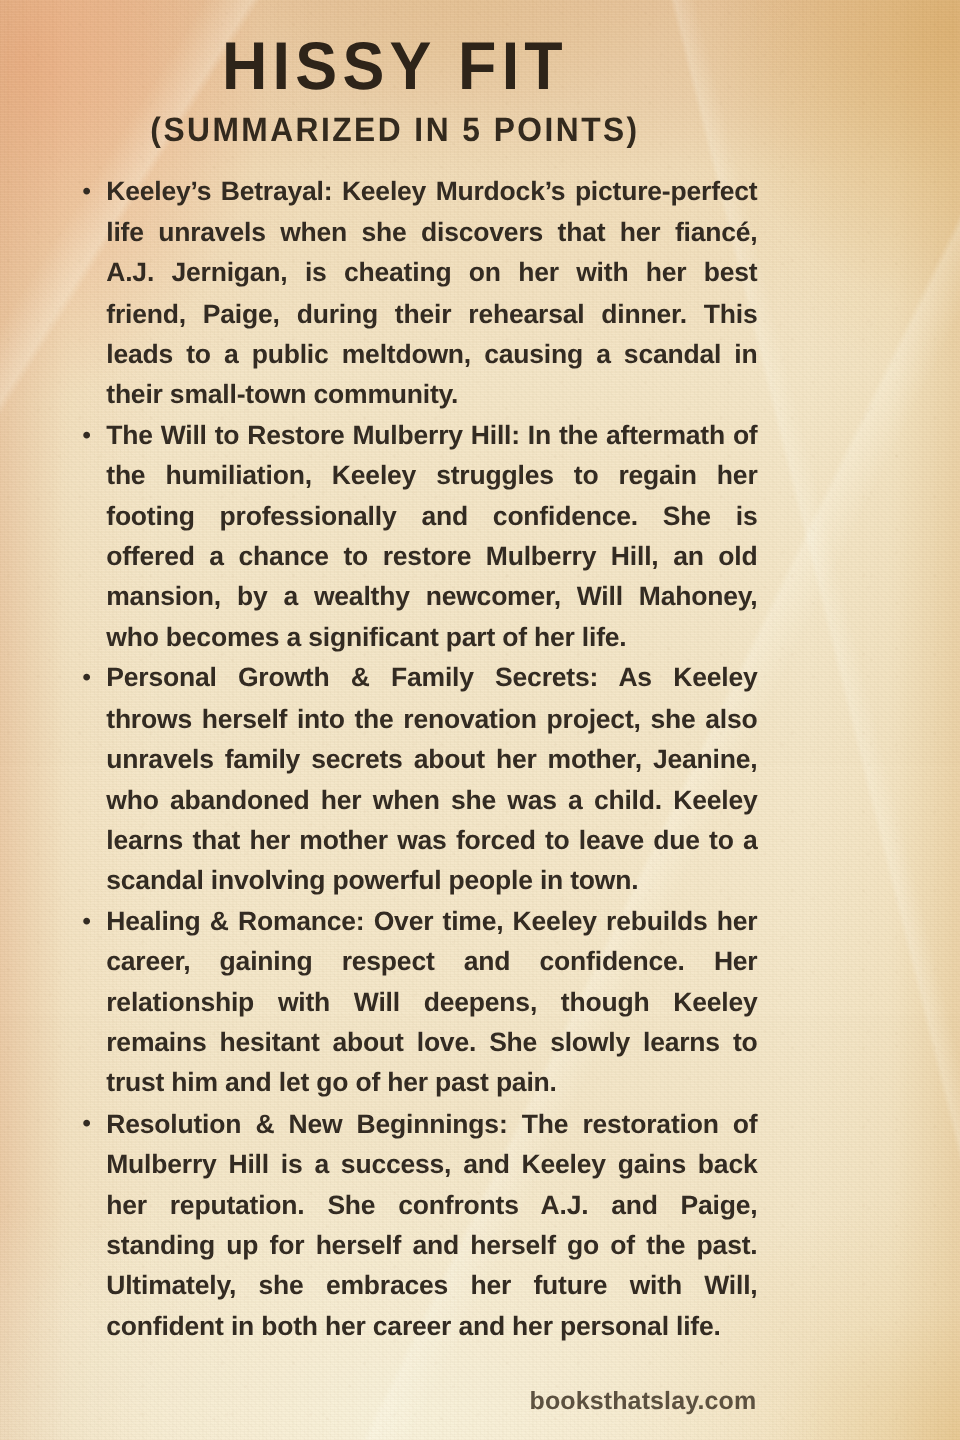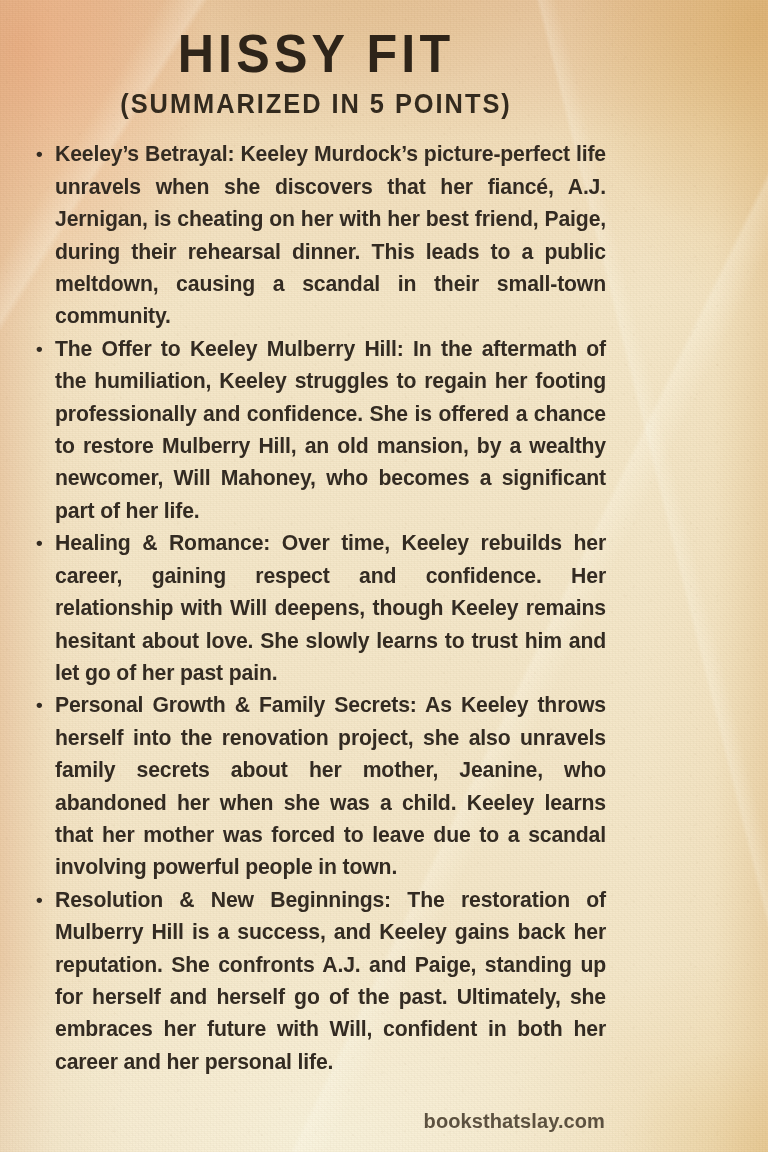--- a/index.html
+++ b/index.html
@@ -169,21 +169,21 @@
     line-height: 1.05;
     color: #332a1e;
     text-transform: uppercase;
     transform: scaleX(0.94);
     transform-origin: center;
   }
 
   .points {
     list-style: none;
     margin: 20px 0 0 0;
-    padding: 0 26px 0 36px;
+    padding: 0 26px 0 66px;
   }
   .point {
     position: relative;
     margin: 0 0 0 0;
     padding: 0 0 0 19px;
     font-size: 21.2px;
     font-weight: 700;
     line-height: 32.4px;
     color: #332b22;
     text-align: justify;
@@ -236,27 +236,27 @@
     <div class="header">
       <h1 class="title">HISSY FIT</h1>
       <div class="subtitle">(SUMMARIZED IN 5 POINTS)</div>
     </div>
 
     <ul class="points">
       <li class="point">
         <span class="lead">Keeley’s Betrayal:</span><span class="body"> Keeley Murdock’s picture-perfect life unravels when she discovers that her fiancé, A.J. Jernigan, is cheating on her with her best friend, Paige, during their rehearsal dinner. This leads to a public meltdown, causing a scandal in their small-town community.</span>
       </li>
       <li class="point">
-        <span class="lead">The Offer to Keeley Mulberry Hill:</span><span class="body"> In the aftermath of the humiliation, Keeley struggles to regain her footing professionally and confidence. She is offered a chance to restore Mulberry Hill, an old mansion, by a wealthy newcomer, Will Mahoney, who becomes a significant part of her life.</span>
+        <span class="lead">The Will to Restore Mulberry Hill:</span><span class="body"> In the aftermath of the humiliation, Keeley struggles to regain her footing professionally and confidence. She is offered a chance to restore Mulberry Hill, an old mansion, by a wealthy newcomer, Will Mahoney, who becomes a significant part of her life.</span>
+      </li>
+      <li class="point">
+        <span class="lead">Personal Growth &amp; Family Secrets:</span><span class="body"> As Keeley throws herself into the renovation project, she also unravels family secrets about her mother, Jeanine, who abandoned her when she was a child. Keeley learns that her mother was forced to leave due to a scandal involving powerful people in town.</span>
       </li>
       <li class="point">
         <span class="lead">Healing &amp; Romance:</span><span class="body"> Over time, Keeley rebuilds her career, gaining respect and confidence. Her relationship with Will deepens, though Keeley remains hesitant about love. She slowly learns to trust him and let go of her past pain.</span>
-      </li>
-      <li class="point">
-        <span class="lead">Personal Growth &amp; Family Secrets:</span><span class="body"> As Keeley throws herself into the renovation project, she also unravels family secrets about her mother, Jeanine, who abandoned her when she was a child. Keeley learns that her mother was forced to leave due to a scandal involving powerful people in town.</span>
       </li>
       <li class="point">
         <span class="lead">Resolution &amp; New Beginnings:</span><span class="body"> The restoration of Mulberry Hill is a success, and Keeley gains back her reputation. She confronts A.J. and Paige, standing up for herself and herself go of the past. Ultimately, she embraces her future with Will, confident in both her career and her personal life.</span>
       </li>
     </ul>
 
     <div class="footer">booksthatslay.com</div>
 
   </div>
 </div>

